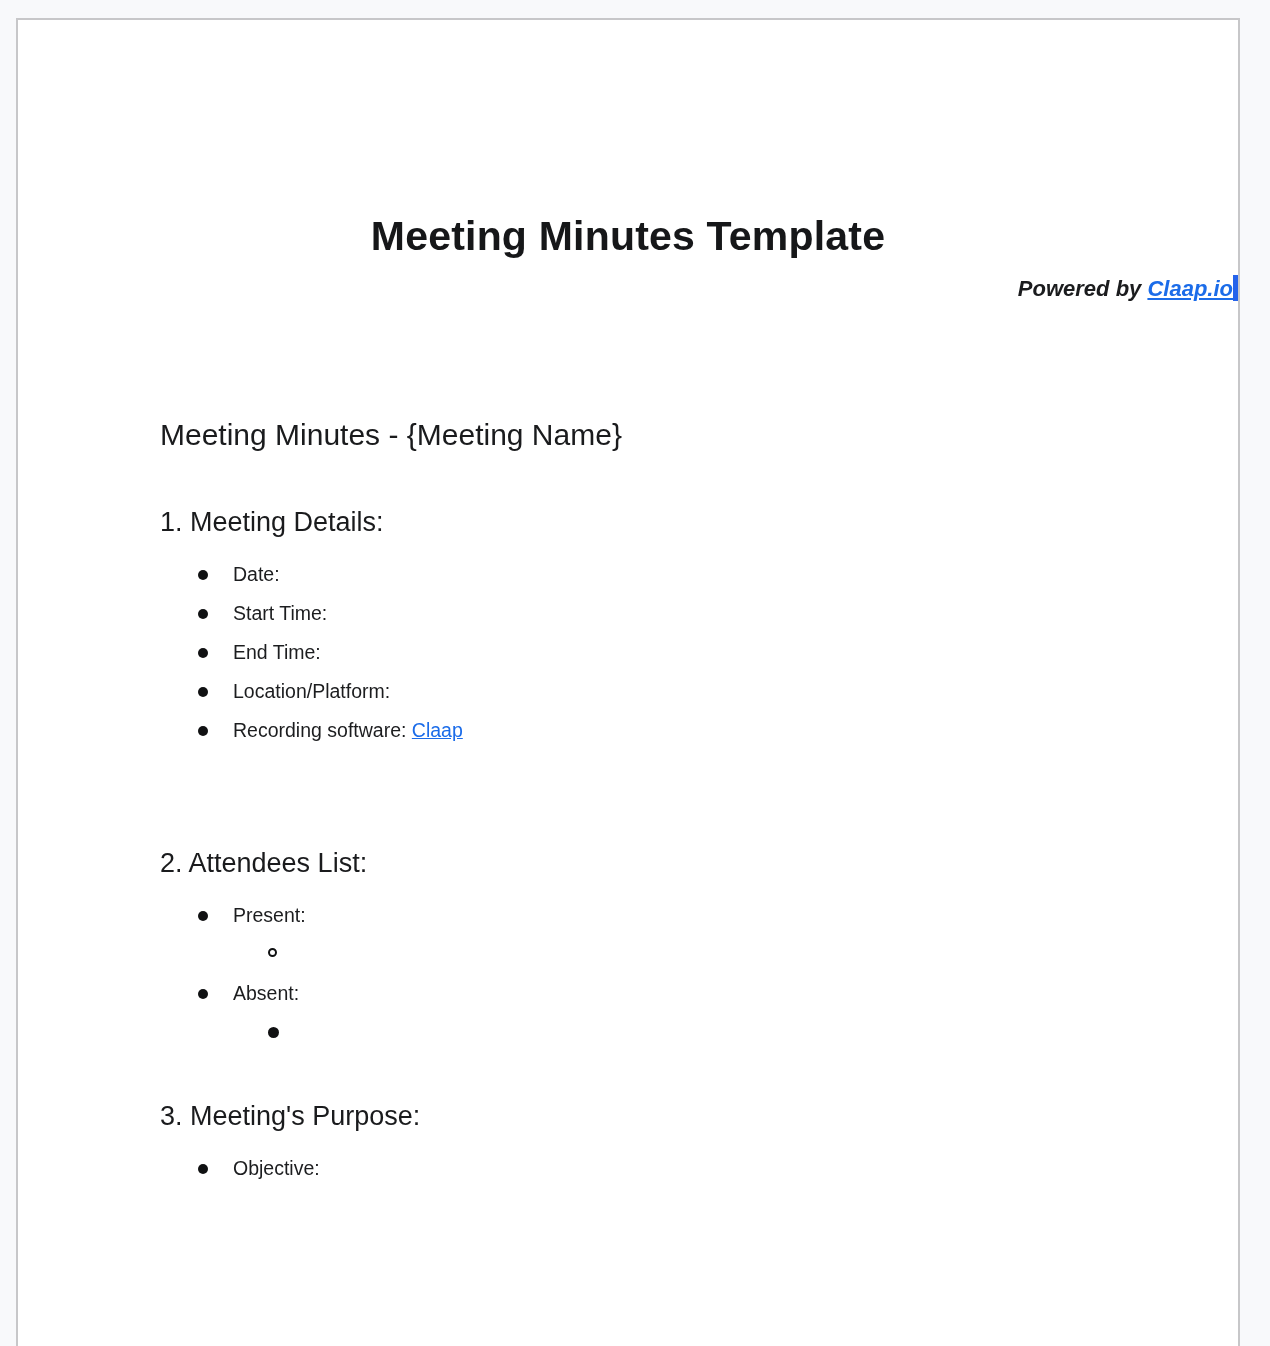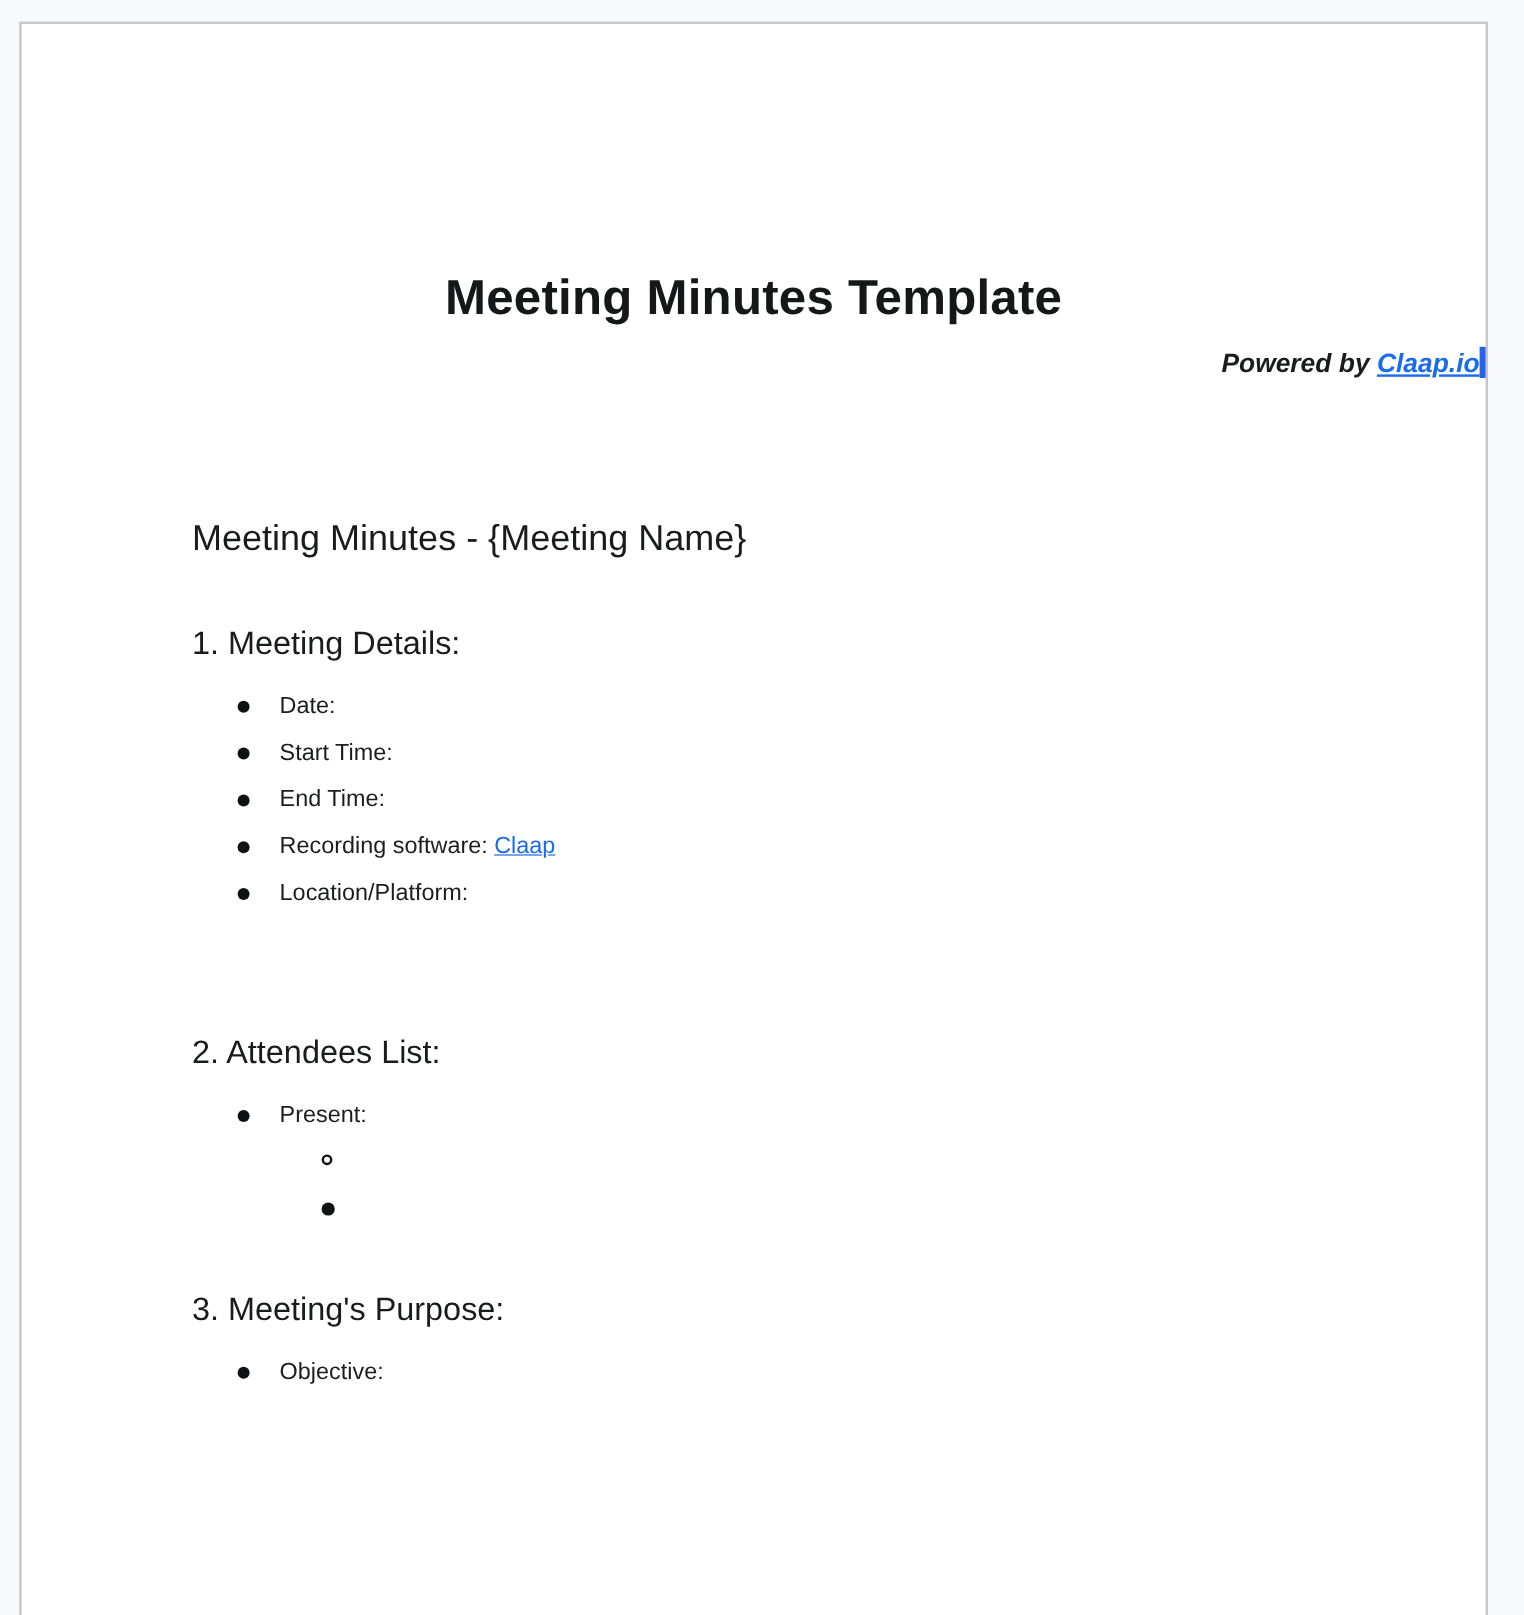--- a/index.html
+++ b/index.html
@@ -21,21 +21,21 @@
   .page {
     position: absolute;
     left: 16px; top: 18px;
     width: 1224px; height: 1380px;
     background: #ffffff;
     border: 2px solid var(--page-border);
   }
   .content { padding-top: 188px; }
 
   .doc-title {
-    margin: 16px;
+    margin: 4px;
     text-align: center;
     font-size: 41px;
     line-height: 48px;
     font-weight: 600;
     letter-spacing: 0.2px;
     color: #161719;
   }
   .subtitle {
     margin: 14px 0 0 0;
     text-align: right;
@@ -134,37 +134,41 @@
       <li>
         <span class="dot"></span>
         <span class="bullet-text">Start Time:</span>
       </li>
       <li>
         <span class="dot"></span>
         <span class="bullet-text">End Time:</span>
       </li>
       <li>
         <span class="dot"></span>
-        <span class="bullet-text"><span>Recording software: </span><a>Claap</a></span>
+        <span class="bullet-text">Location/Platform:</span>
       </li>
       <li>
         <span class="dot"></span>
-        <span class="bullet-text">Location/Platform:</span>
+        <span class="bullet-text"><span>Recording software: </span><a>Claap</a></span>
       </li>
     </ul>
 
     <h3 class="section-heading sh-2">2. Attendees List:</h3>
 
     <ul class="blist ul-2">
       <li>
         <span class="dot"></span>
         <span class="bullet-text">Present:</span>
       </li>
       <li class="sub">
         <span class="hollow"></span>
+      </li>
+      <li>
+        <span class="dot"></span>
+        <span class="bullet-text">Absent:</span>
       </li>
       <li class="sub">
         <span class="dot"></span>
       </li>
     </ul>
 
     <h3 class="section-heading sh-3">3. Meeting's Purpose:</h3>
 
     <ul class="blist ul-3">
       <li>

